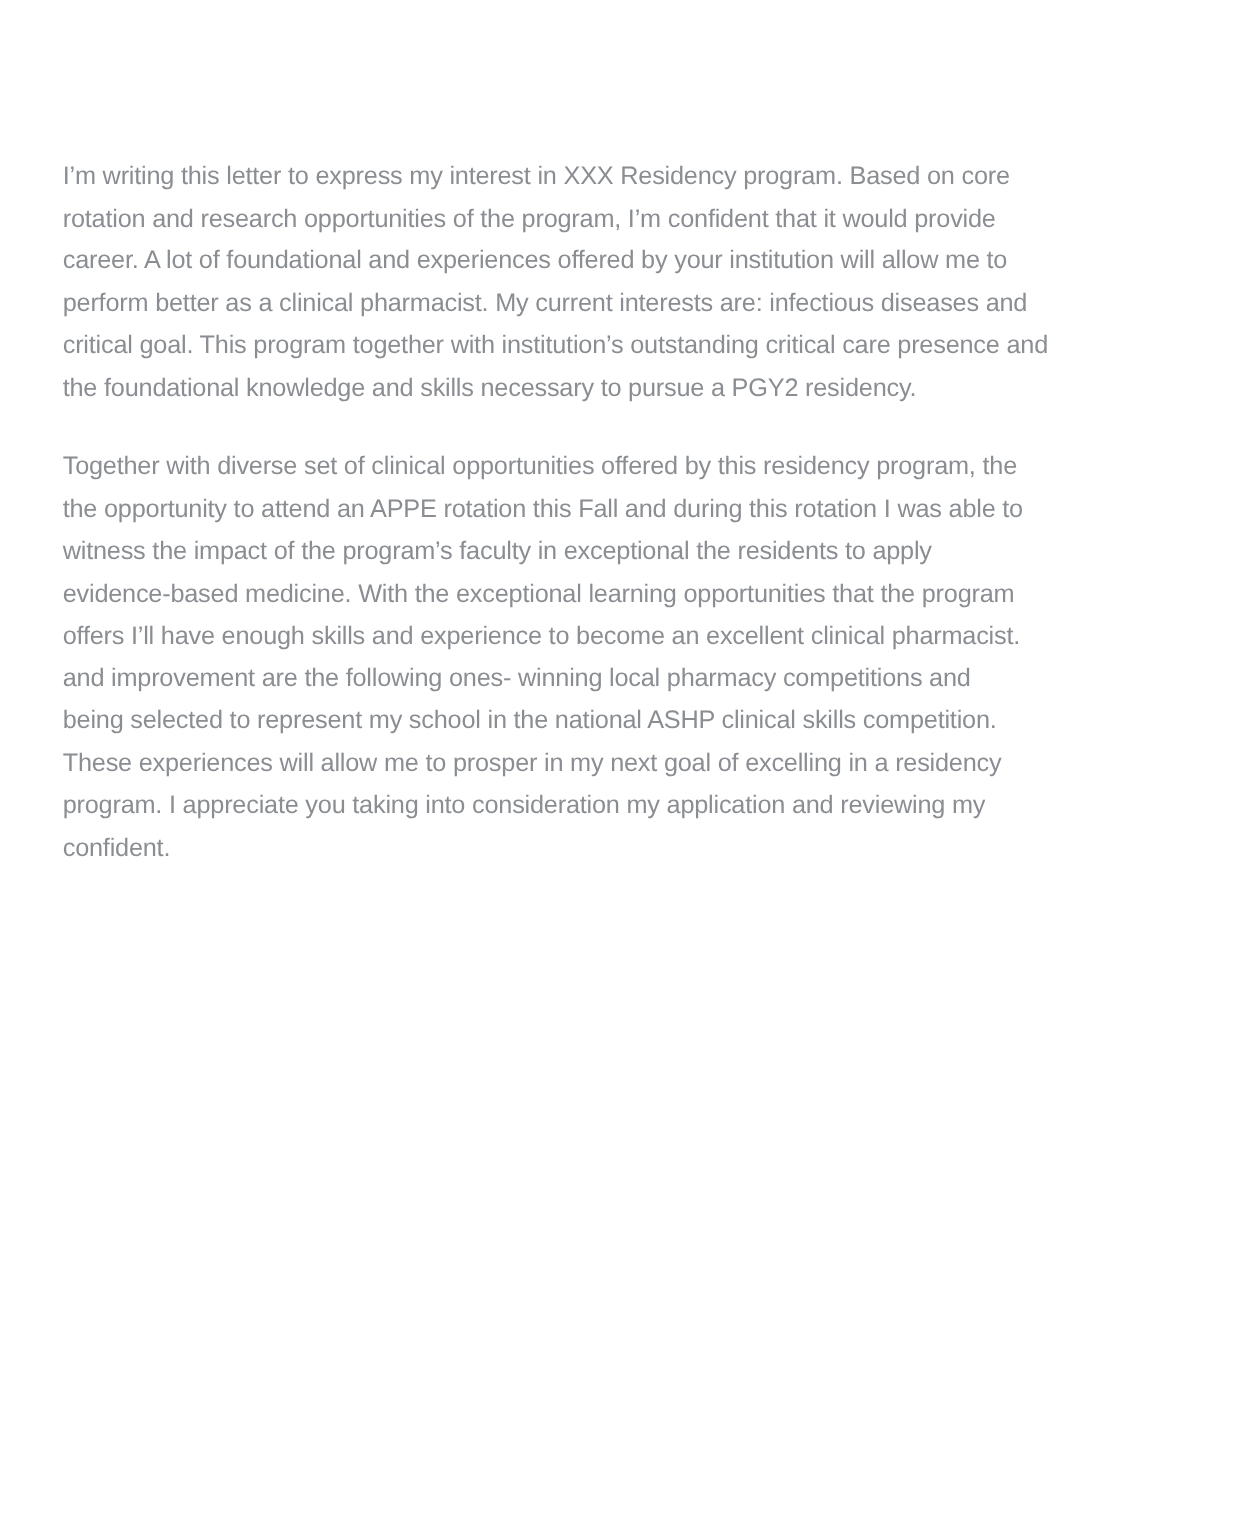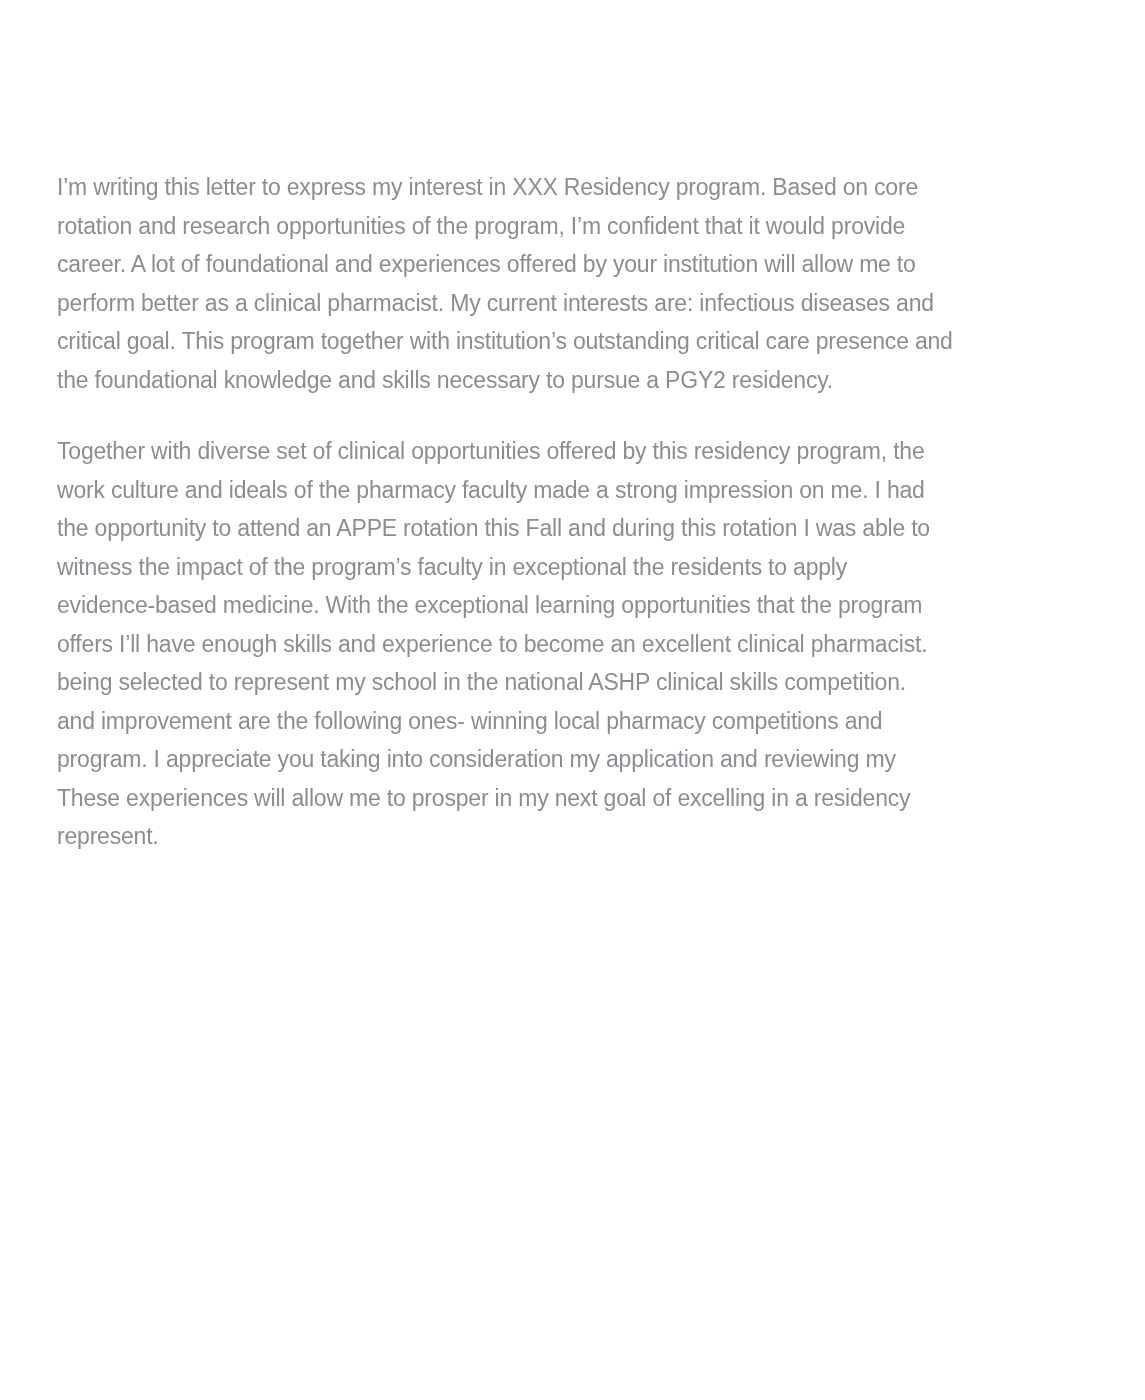--- a/index.html
+++ b/index.html
@@ -10,21 +10,20 @@
   body {
     width: 1145px;
     height: 1400px;
     overflow: hidden;
     font-family: "Liberation Sans", sans-serif;
   }
   .letter {
     box-sizing: border-box;
     padding: 140px 58px 0 57px;
     width: 1038px;
-    margin-top: 28px;
   }
   .para {
     margin: 0 0 33px 0;
     font-size: 23px;
     line-height: 38.5px;
     font-weight: 400;
     letter-spacing: -0.2px;
     color: #8a8e92;
   }
   .para .line {
@@ -39,24 +38,23 @@
   <p class="para">
       <span class="line">I’m writing this letter to express my interest in XXX Residency program. Based on core</span>
       <span class="line">rotation and research opportunities of the program, I’m confident that it would provide</span>
       <span class="line">career. A lot of foundational and experiences offered by your institution will allow me to</span>
       <span class="line">perform better as a clinical pharmacist. My current interests are: infectious diseases and</span>
       <span class="line">critical goal. This program together with institution’s outstanding critical care presence and</span>
       <span class="line">the foundational knowledge and skills necessary to pursue a PGY2 residency.</span>
     </p>
   <p class="para">
       <span class="line">Together with diverse set of clinical opportunities offered by this residency program, the</span>
-      <span class="line">work culture and ideals of the pharmacy faculty made a strong impression on me. I had</span>
       <span class="line">the opportunity to attend an APPE rotation this Fall and during this rotation I was able to</span>
       <span class="line">witness the impact of the program’s faculty in exceptional the residents to apply</span>
       <span class="line">evidence-based medicine. With the exceptional learning opportunities that the program</span>
       <span class="line">offers I’ll have enough skills and experience to become an excellent clinical pharmacist.</span>
+      <span class="line">and improvement are the following ones- winning local pharmacy competitions and</span>
       <span class="line">being selected to represent my school in the national ASHP clinical skills competition.</span>
-      <span class="line">and improvement are the following ones- winning local pharmacy competitions and</span>
+      <span class="line">These experiences will allow me to prosper in my next goal of excelling in a residency</span>
       <span class="line">program. I appreciate you taking into consideration my application and reviewing my</span>
-      <span class="line">These experiences will allow me to prosper in my next goal of excelling in a residency</span>
-      <span class="line">represent.</span>
+      <span class="line">confident.</span>
     </p>
 </main>
 
 </body></html>

